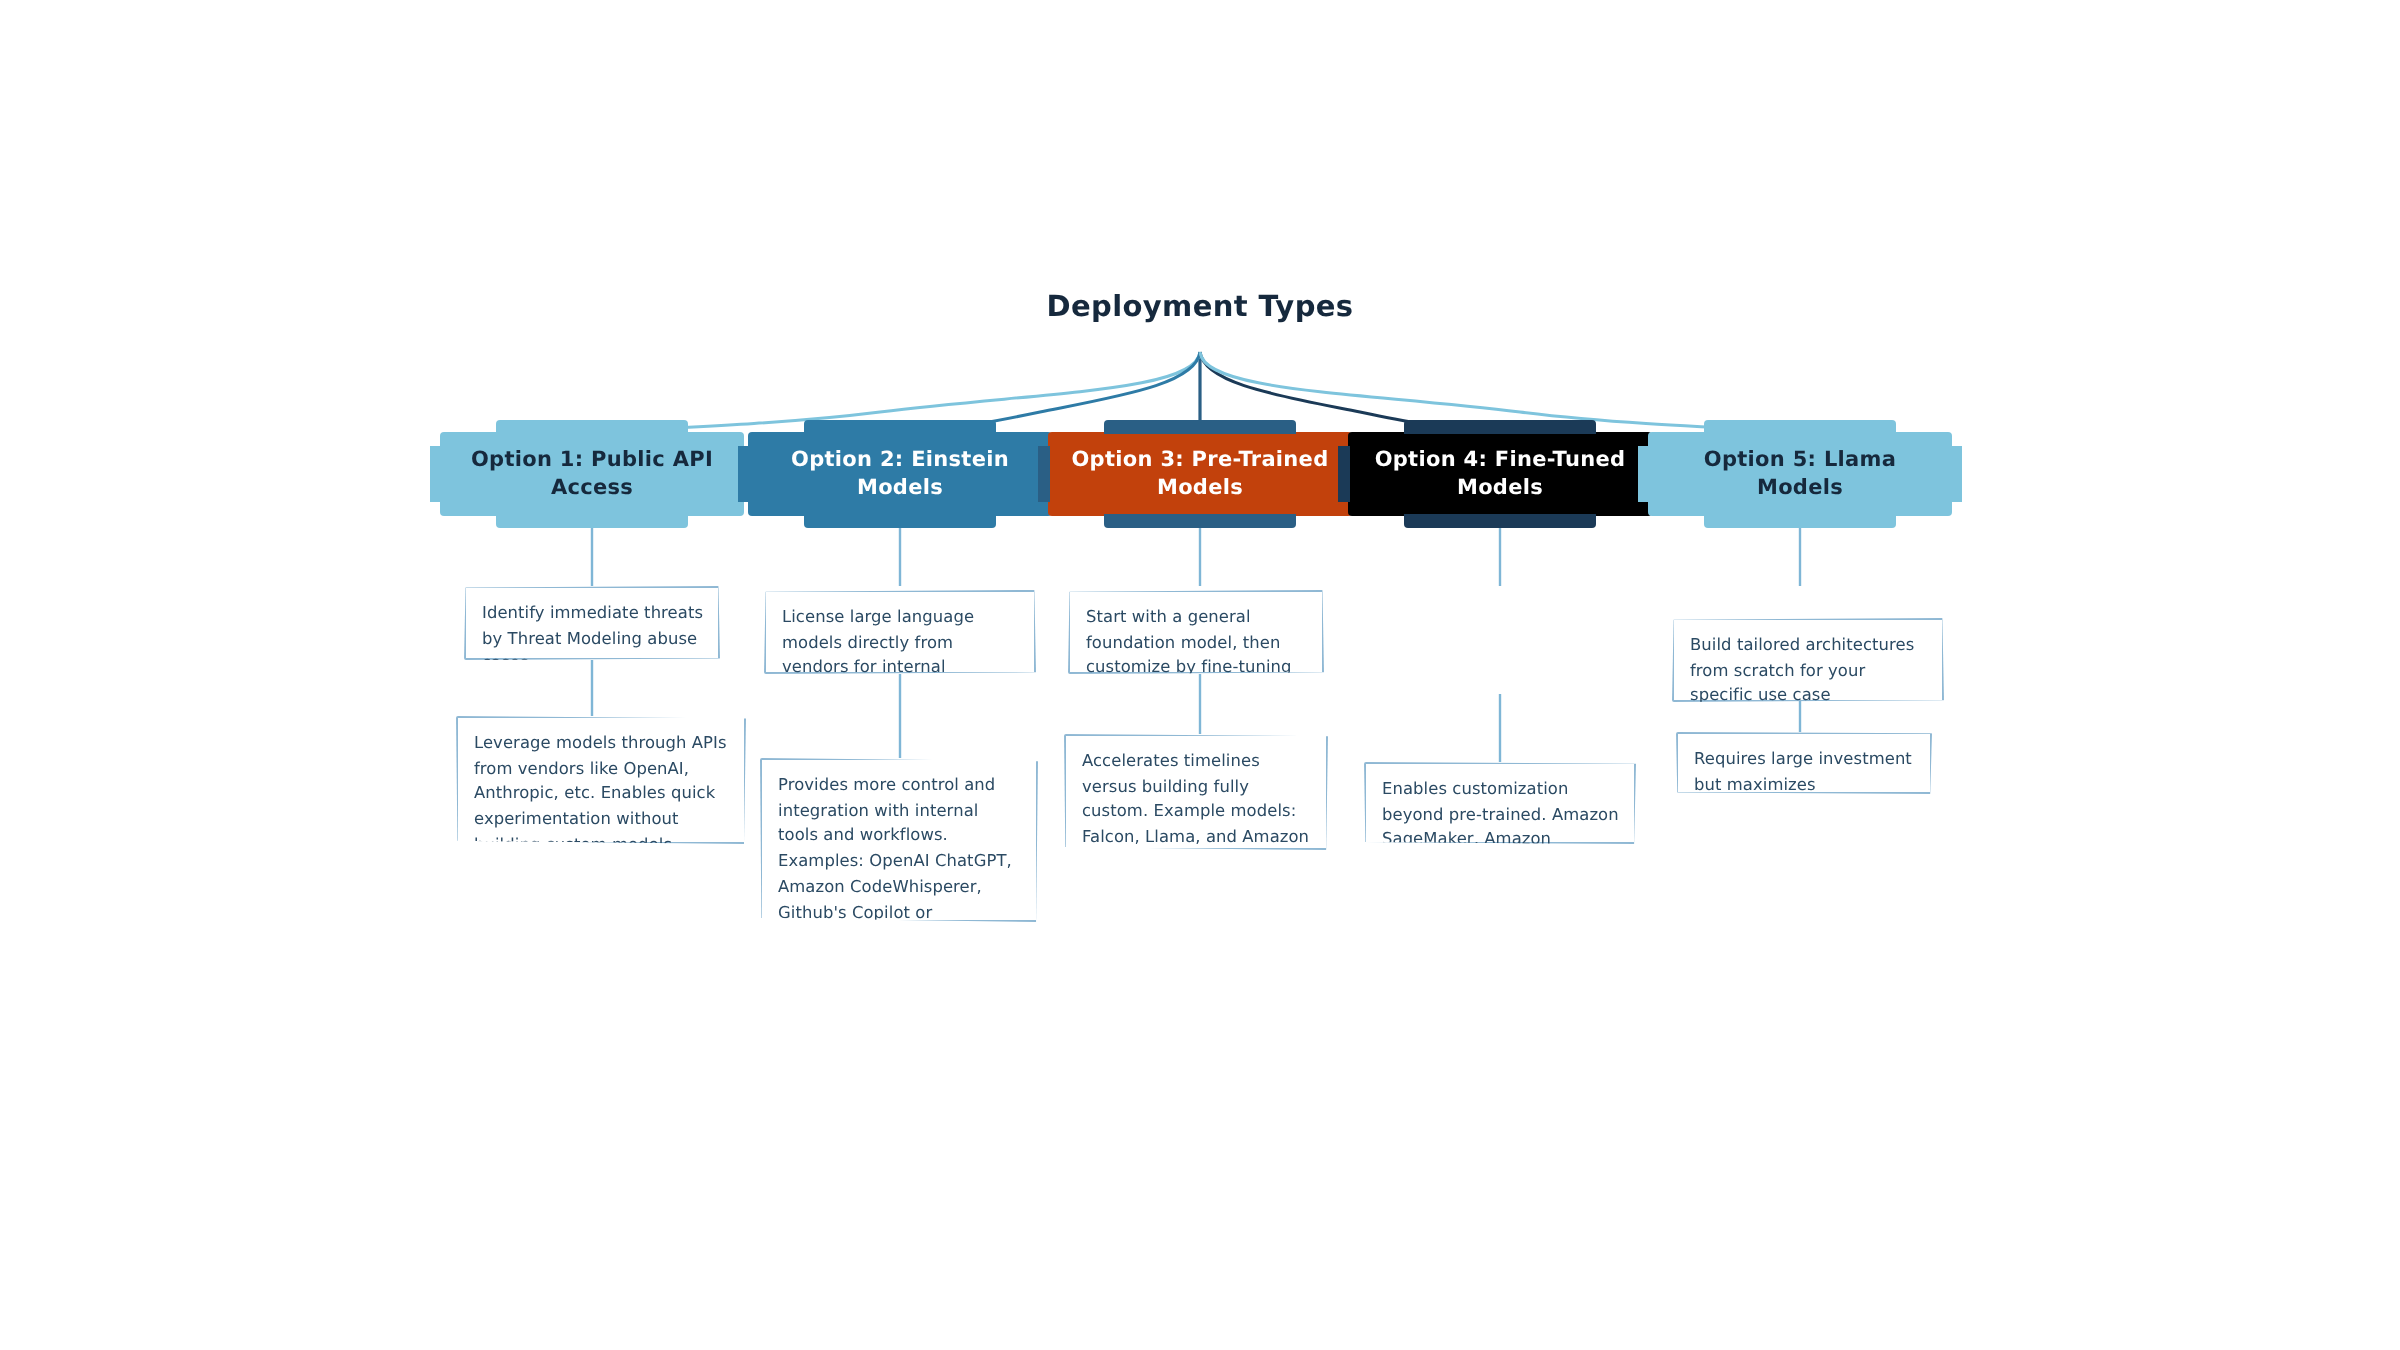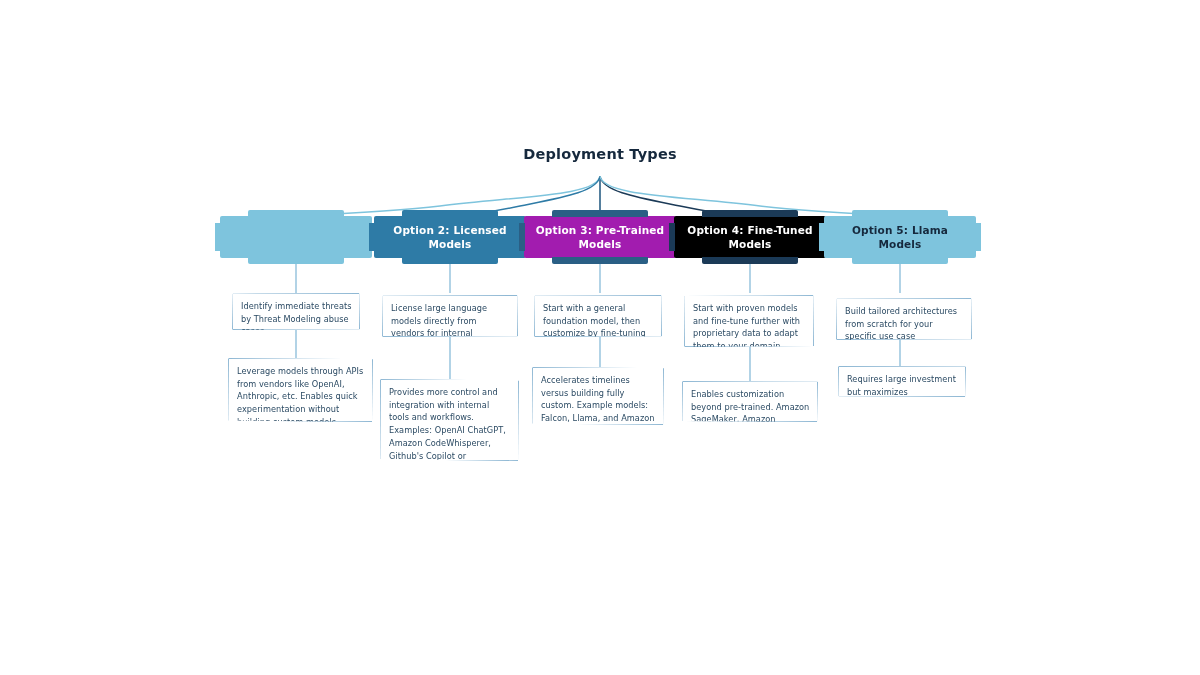--- a/index.html
+++ b/index.html
@@ -152,68 +152,68 @@
   </svg>
 
   <div id="title">Deployment Types</div>
 
   <div class="option-col" style="left:220px;">
     <div class="option-box" style="background:#7ec4dd;color:#16293d;">
       <span class="tab-t" style="background:#7ec4dd;"></span>
       <span class="tab-b" style="background:#7ec4dd;"></span>
       <span class="tab-l" style="background:#7ec4dd;"></span>
       <span class="tab-r" style="background:#7ec4dd;"></span>
+      <span class="opt-label">Option 1:  Public API Access</span>
     </div>
   </div>
   <div class="note skew-a" style="left:232px; top:293px; width:128px; height:37px;">Identify immediate threats by Threat Modeling abuse cases</div>
   <div class="note skew-b" style="left:228px; top:358px; width:145px; height:64px;">Leverage models through APIs from vendors like OpenAI, Anthropic, etc. Enables quick experimentation without building custom models</div>
 
   <div class="option-col" style="left:374px;">
     <div class="option-box" style="background:#2e7ba6;color:#ffffff;">
       <span class="tab-t" style="background:#2e7ba6;"></span>
       <span class="tab-b" style="background:#2e7ba6;"></span>
       <span class="tab-l" style="background:#2e7ba6;"></span>
       <span class="tab-r" style="background:#2e7ba6;"></span>
-      <span class="opt-label">Option 2:  Licensed Models</span>
+      <span class="opt-label">Option 2:  Einstein Models</span>
     </div>
   </div>
   <div class="note skew-a" style="left:382px; top:295px; width:136px; height:42px;">License large language models directly from vendors for internal applications</div>
   <div class="note skew-b" style="left:380px; top:379px; width:139px; height:82px;">Provides more control and integration with internal tools and workflows. Examples: OpenAI ChatGPT, Amazon CodeWhisperer, Github's Copilot or Salesforce Einstein GPT</div>
 
   <div class="option-col" style="left:524px;">
-    <div class="option-box" style="background:#a21caf;color:#ffffff;">
+    <div class="option-box" style="background:#c2410c;color:#ffffff;">
       <span class="tab-t" style="background:#2a5f85;"></span>
       <span class="tab-b" style="background:#2a5f85;"></span>
       <span class="tab-l" style="background:#2a5f85;"></span>
       <span class="tab-r" style="background:#2a5f85;"></span>
       <span class="opt-label">Option 3:  Pre-Trained Models</span>
     </div>
   </div>
   <div class="note skew-a" style="left:534px; top:295px; width:128px; height:42px;">Start with a general foundation model, then customize by fine-tuning on your data</div>
   <div class="note skew-b" style="left:532px; top:367px; width:132px; height:58px;">Accelerates timelines versus building fully custom. Example models: Falcon, Llama, and Amazon Bedrock</div>
 
   <div class="option-col" style="left:674px;">
     <div class="option-box" style="background:#000000;color:#ffffff;">
       <span class="tab-t" style="background:#1b3a57;"></span>
       <span class="tab-b" style="background:#1b3a57;"></span>
       <span class="tab-l" style="background:#1b3a57;"></span>
       <span class="tab-r" style="background:#1b3a57;"></span>
       <span class="opt-label">Option 4:  Fine-Tuned Models</span>
     </div>
   </div>
-  <div class="note skew-a" style="left:684px; top:295px; width:130px; height:52px;">Start with proven models and fine-tune further with proprietary data to adapt them to your domain</div>
   <div class="note skew-b" style="left:682px; top:381px; width:136px; height:41px;">Enables customization beyond pre-trained. Amazon SageMaker, Amazon Bedrock, Llama2, LegalAI</div>
 
   <div class="option-col" style="left:824px;">
     <div class="option-box" style="background:#7ec4dd;color:#16293d;">
       <span class="tab-t" style="background:#7ec4dd;"></span>
       <span class="tab-b" style="background:#7ec4dd;"></span>
       <span class="tab-l" style="background:#7ec4dd;"></span>
       <span class="tab-r" style="background:#7ec4dd;"></span>
       <span class="opt-label">Option 5: Llama Models</span>
     </div>
   </div>
-  <div class="note skew-a" style="left:836px; top:298px; width:136px; height:42px;">Build tailored architectures from scratch for your specific use case</div>
+  <div class="note skew-a" style="left:836px; top:309px; width:136px; height:42px;">Build tailored architectures from scratch for your specific use case</div>
   <div class="note skew-b" style="left:838px; top:366px; width:128px; height:31px;">Requires large investment but maximizes customization</div>
 
   <div id="watermark"></div>
 
 </div>
 
 </body></html>

